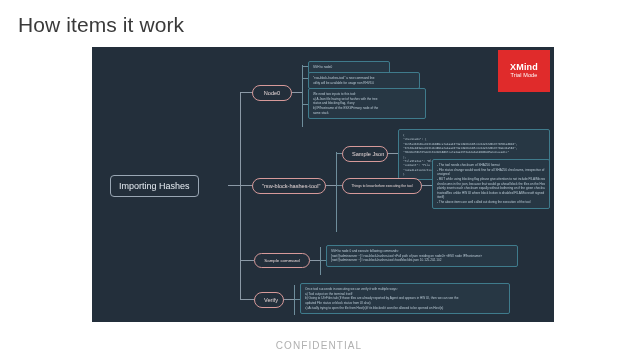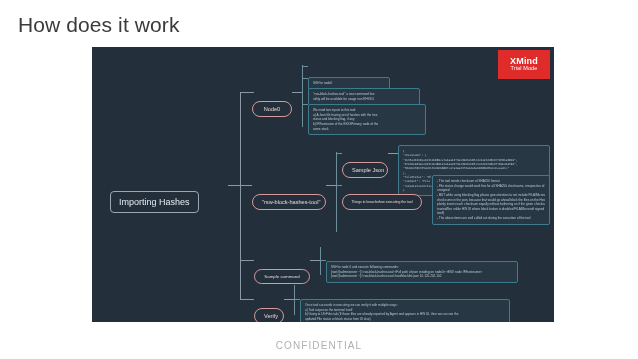--- a/index.html
+++ b/index.html
@@ -38,21 +38,21 @@
     background: #232f3b;
     overflow: hidden;
   }
 
   
   .xmind-badge {
     position: absolute;
     right: 4px;
     top: 3px;
     width: 52px;
-    height: 29px;
+    height: 42px;
     background: #e02b2b;
     color: #ffffff;
     display: flex;
     flex-direction: column;
     align-items: center;
     justify-content: center;
     line-height: 1.05;
   }
   .xmind-badge .xm-name {
     font-size: 9px;
@@ -61,21 +61,20 @@
   }
   .xmind-badge .xm-sub {
     font-size: 5.5px;
     letter-spacing: 0.1px;
   }
 
   
   .node {
     position: absolute;
     box-sizing: border-box;
-    margin-top: 16px;
   }
 
   
   .node-root {
     border: 1px solid #9aa7b4;
     border-radius: 4px;
     background: #232f3b;
     color: #e6ecf2;
     font-size: 9px;
     padding: 5px 8px;
@@ -140,21 +139,21 @@
     bottom: 8px;
     text-align: center;
     font-size: 10px;
     letter-spacing: 1.1px;
     color: #b0b0b0;
   }
 </style>
 </head>
 <body>
 
-<div class="slide-title">How does it work</div>
+<div class="slide-title">How items it work</div>
 
 <div class="mindmap">
 
   <div class="xmind-badge">
     <span class="xm-name">XMind</span>
     <span class="xm-sub">Trial Mode</span>
   </div>
 
   <div class="conn h" style="left:136px; top:138px; width:12px;"></div>
   <div class="conn v" style="left:148px; top:45px; height:207px;"></div>

